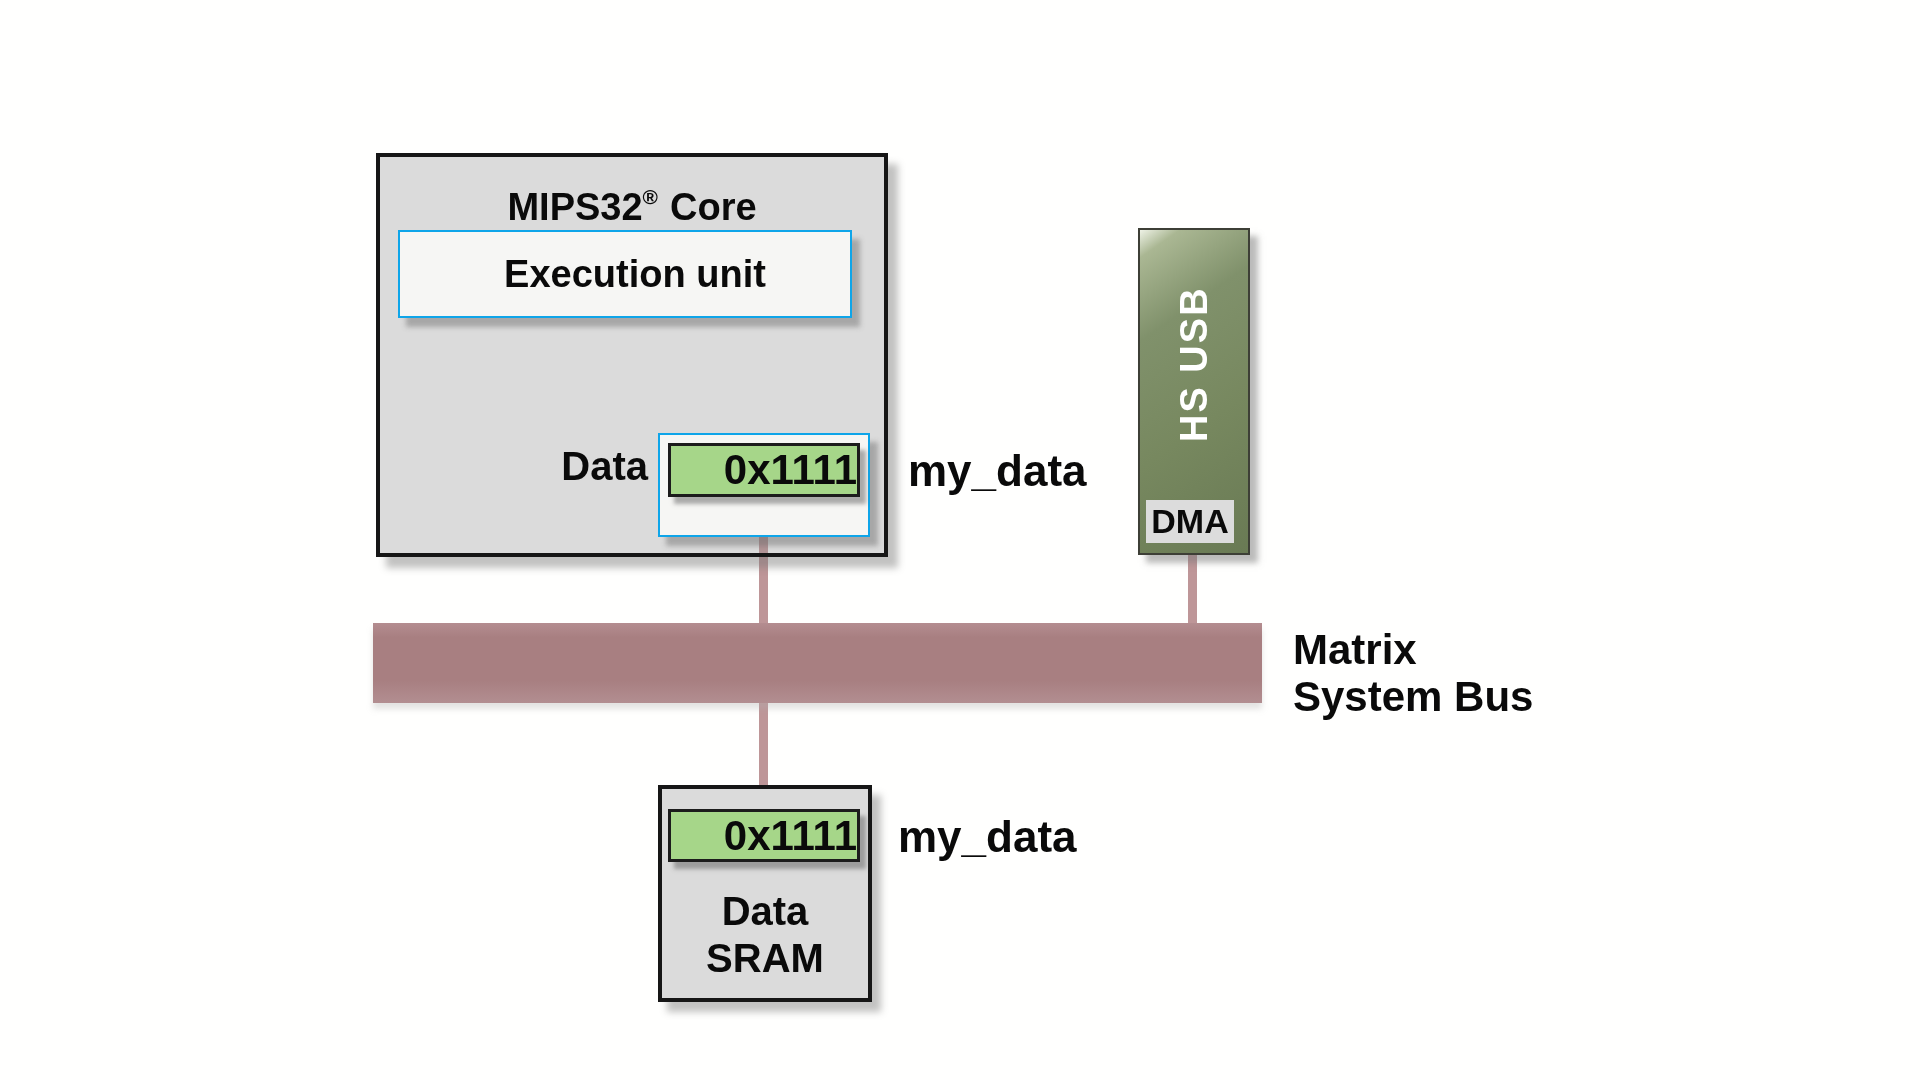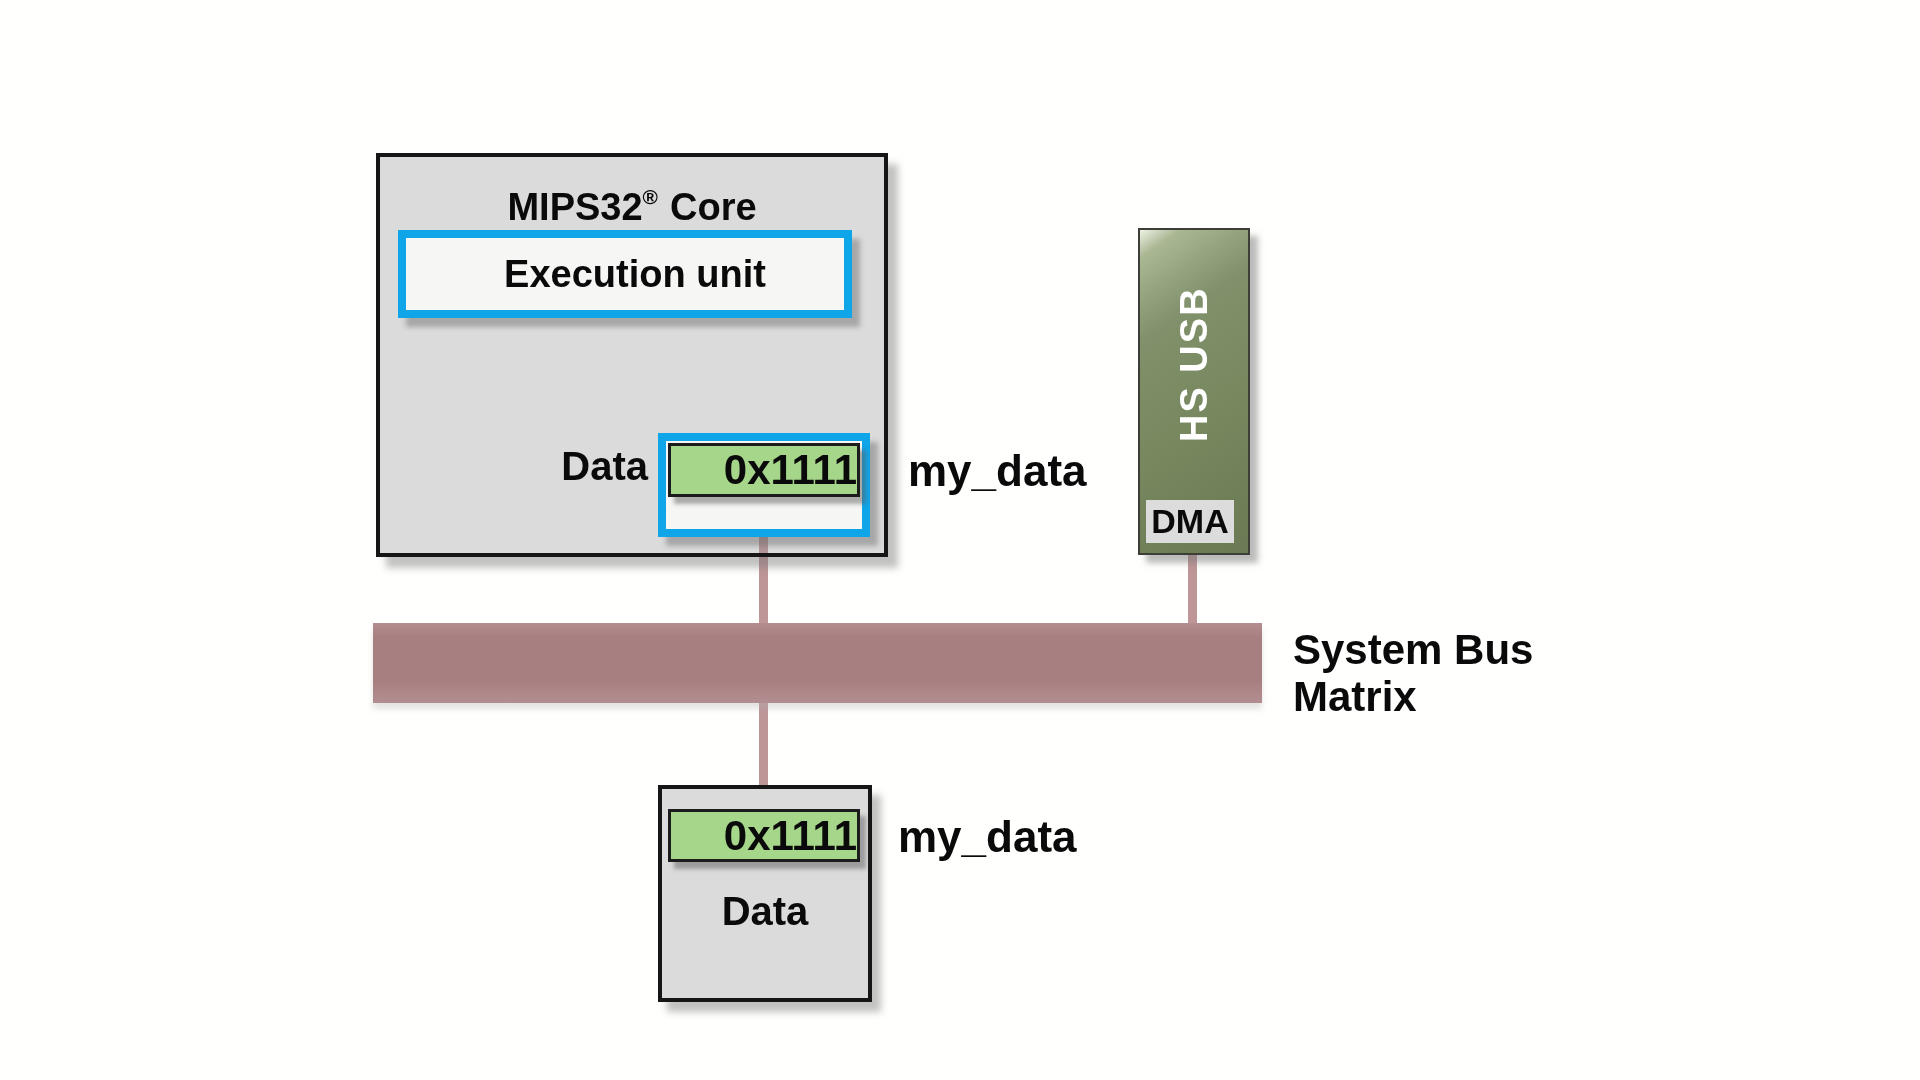--- a/index.html
+++ b/index.html
@@ -55,21 +55,21 @@
   .core-title sup {
     font-size: 0.55em;
     position: relative;
     top: -2px;
   }
   .core-title .title-suffix { margin-left: 12px; }
 
   .white-panel {
     position: absolute;
     background: #f6f6f4;
-    border: 8px solid #0ea5e9;
+    border: 2px solid #0ea5e9;
     box-sizing: border-box;
     box-shadow: 8px 9px 5px rgba(105,105,105,0.45);
     z-index: 4;
     padding-left: 20px;
   }
   .exec-box {
     left: 398px; top: 230px;
     width: 454px; height: 88px;
     display: flex; align-items: center; justify-content: center;
     font-size: 38px;
@@ -213,26 +213,27 @@
   <div class="annotation annotation-cache">my_data</div>
 
   <div class="usb-box"></div>
   <div class="usb-label">HS USB</div>
   <div class="dma-box">
     <span>DMA</span>
   </div>
 
   <div class="bus-bar"></div>
   <div class="bus-label">
+    <div>Matrix</div>
     <div>System Bus</div>
-    <div>Matrix</div>
   </div>
 
   <div class="sram-box"></div>
   <div class="green-value sram-green">
     <span>0x1111</span>
   </div>
   <div class="sram-label">
     <div>Data</div>
+    <div>SRAM</div>
   </div>
   <div class="annotation annotation-sram">my_data</div>
 
 </div>
 
 </body></html>

